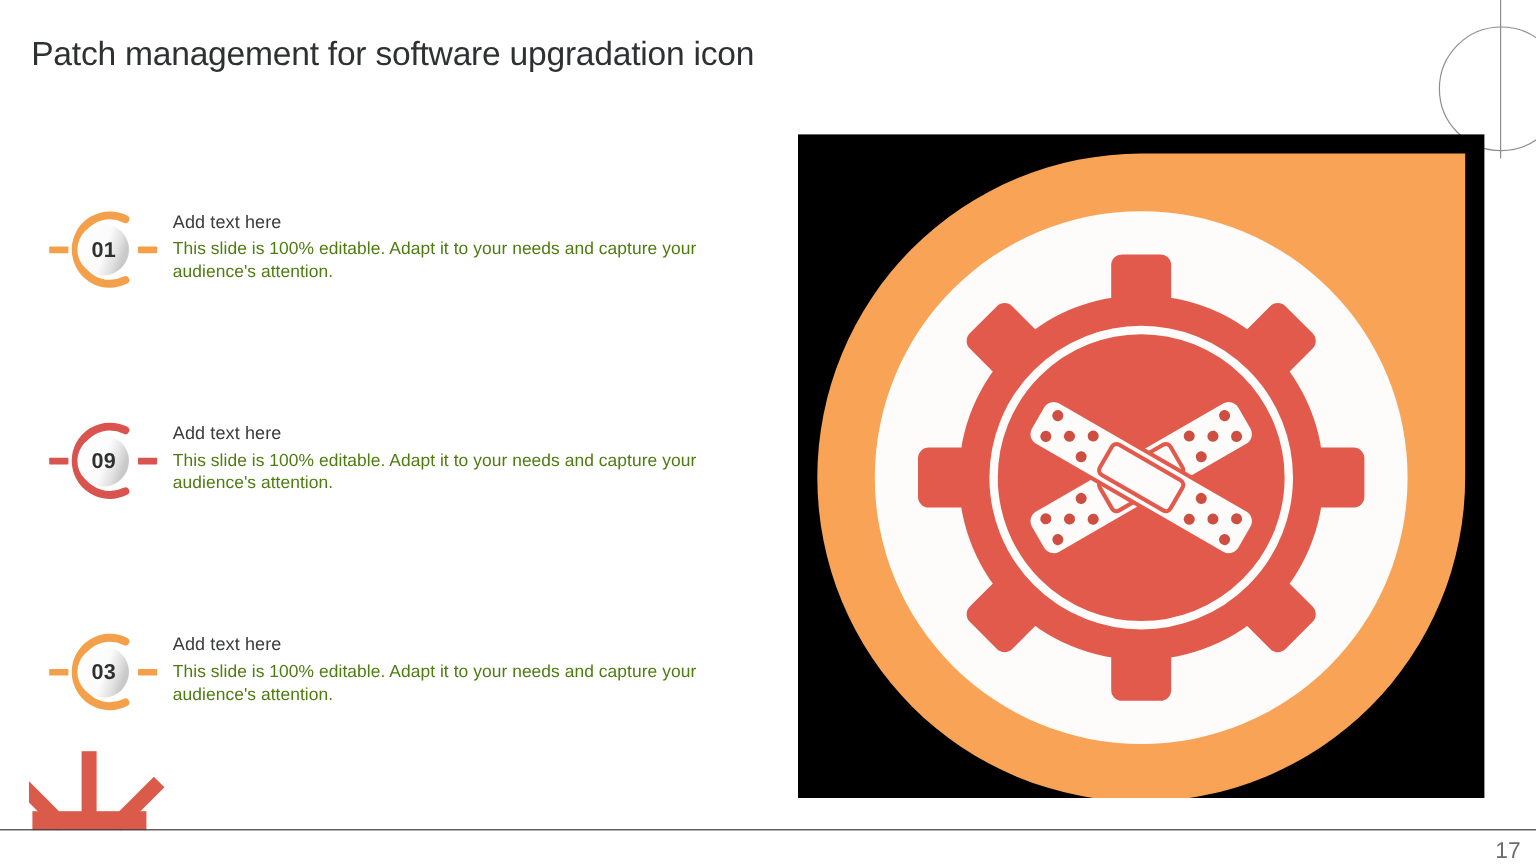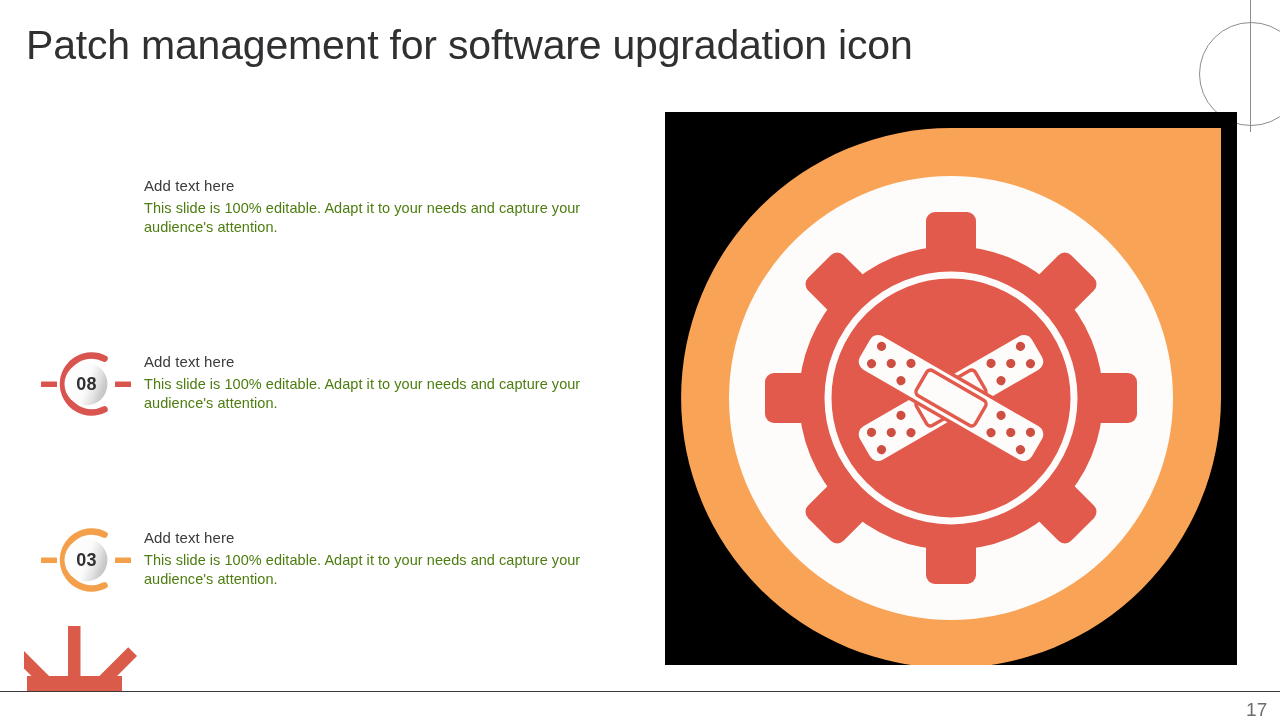--- a/index.html
+++ b/index.html
@@ -50,21 +50,21 @@
     font-size: 19px;
     color: #6d6d6d;
     letter-spacing: 0.2px;
   }
 
   
   .slide-title {
     position: absolute;
     left: 26px;
     top: 24px;
-    font-size: 41px;
+    font-size: 28px;
     line-height: 42px;
     color: #2f3031;
     font-weight: 400;
     letter-spacing: -0.2px;
     white-space: nowrap;
   }
 
   
   .list {
     position: absolute;
@@ -155,20 +155,40 @@
 <body>
 
 <div class="deco-circle"></div>
 <div class="deco-vline"></div>
 
 <div class="slide-title">Patch management for software upgradation icon</div>
 
 <div class="list">
 
   <div class="item item-1">
+    <div class="badge">
+      <svg width="96" height="80" viewBox="0 0 96 80" aria-hidden="true">
+        <defs>
+          <linearGradient id="disc1" x1="0" y1="0" x2="1" y2="0.35">
+            <stop offset="0%" stop-color="#ffffff"></stop>
+            <stop offset="62%" stop-color="#fbfbfb"></stop>
+            <stop offset="84%" stop-color="#e2e2e2"></stop>
+            <stop offset="100%" stop-color="#c9c9c9"></stop>
+          </linearGradient>
+        </defs>
+
+        <rect x="3" y="37.5" width="16" height="5.5" rx="0.6" fill="#F4A04A"></rect>
+        <rect x="77" y="37.5" width="16" height="5.5" rx="0.6" fill="#F4A04A"></rect>
+
+        <path d="M 66.5 14.6 A 28.5 28.5 0 1 0 66.5 65.4" fill="none" stroke="#F4A04A" stroke-width="6.6" stroke-linecap="round"></path>
+
+        <circle cx="48" cy="40" r="21.5" fill="url(#disc1)"></circle>
+      </svg>
+      <div class="badge-num">01</div>
+    </div>
     <div class="item-text">
       <div class="item-head">Add text here</div>
       <div class="item-body">This slide is 100% editable. Adapt it to your needs and capture your audience's attention.</div>
     </div>
   </div>
 
   <div class="item item-2">
     <div class="badge">
       <svg width="96" height="80" viewBox="0 0 96 80" aria-hidden="true">
         <defs>
@@ -177,21 +197,21 @@
             <stop offset="62%" stop-color="#fbfbfb"></stop>
             <stop offset="84%" stop-color="#e2e2e2"></stop>
             <stop offset="100%" stop-color="#c9c9c9"></stop>
           </linearGradient>
         </defs>
         <rect x="3" y="37.5" width="16" height="5.5" rx="0.6" fill="#D9534F"></rect>
         <rect x="77" y="37.5" width="16" height="5.5" rx="0.6" fill="#D9534F"></rect>
         <path d="M 66.5 14.6 A 28.5 28.5 0 1 0 66.5 65.4" fill="none" stroke="#D9534F" stroke-width="6.6" stroke-linecap="round"></path>
         <circle cx="48" cy="40" r="21.5" fill="url(#disc2)"></circle>
       </svg>
-      <div class="badge-num">08</div>
+      <div class="badge-num">09</div>
     </div>
     <div class="item-text">
       <div class="item-head">Add text here</div>
       <div class="item-body">This slide is 100% editable. Adapt it to your needs and capture your audience's attention.</div>
     </div>
   </div>
 
   <div class="item item-3">
     <div class="badge">
       <svg width="96" height="80" viewBox="0 0 96 80" aria-hidden="true">

